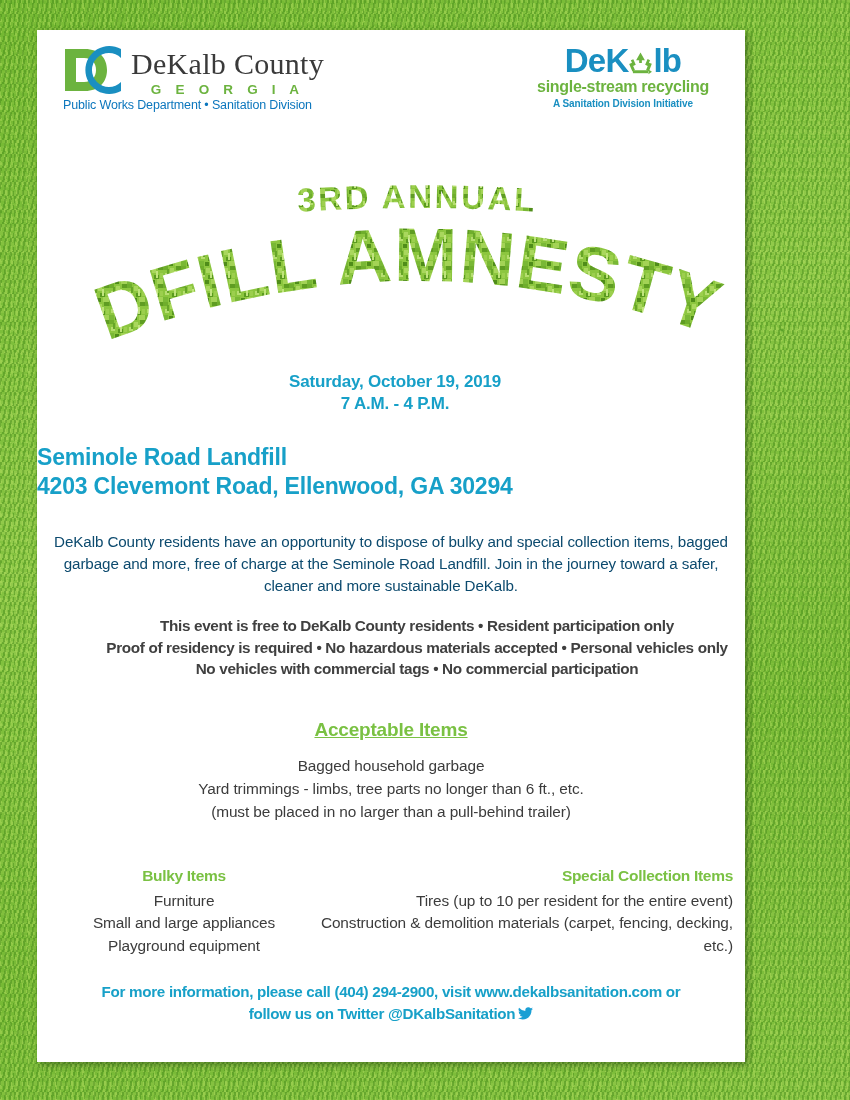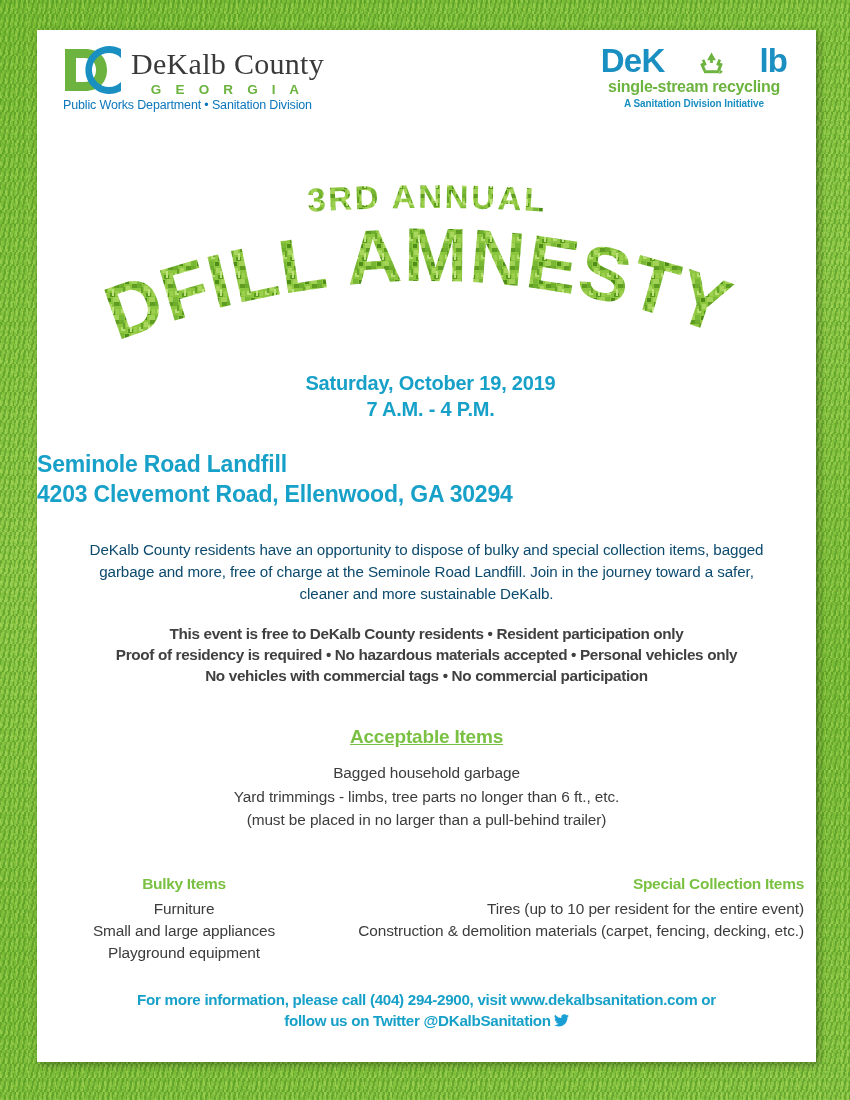--- a/index.html
+++ b/index.html
@@ -33,21 +33,21 @@
       repeating-linear-gradient(8deg,   rgba(100,176,40,0.30) 0px, rgba(100,176,40,0.30) 3px, rgba(0,0,0,0) 3px, rgba(0,0,0,0) 7px),
       linear-gradient(160deg, #79bb35 0%, #93cb4c 40%, #7ebd3a 70%, #8ec748 100%);
     background-size: auto, auto, auto, auto, auto, auto, auto, auto, auto, auto, auto,
                      14px 14px, 11px 11px, 17px 17px, 100% 100%;
   }
 
   
   #page {
     position: absolute;
     left: 37px; top: 30px;
-    width: 779px; height: 1032px;
+    width: 708px; height: 1032px;
     background: #ffffff;
     box-shadow: 3px 3px 7px rgba(0,0,0,0.30);
   }
 
   
   .header { position: relative; height: 102px; }
 
   .dc-logo { position: absolute; left: 26px; top: 16px; }
   .dc-mark {
     position: relative;
@@ -73,41 +73,41 @@
   .dc-dept {
     position: absolute; left: 0; top: 52px;
     font-size: 12.5px; font-weight: normal; color: #0b76bd;
     letter-spacing: -0.15px; white-space: nowrap;
   }
 
   .ss-logo { position: absolute; right: 22px; top: 14px; text-align: center; width: 200px; }
   .ss-wordmark {
     font-size: 33px; font-weight: bold; color: #1a8fc1;
     letter-spacing: -0.8px; line-height: 1; white-space: nowrap;
-    display: flex; align-items: center; justify-content: center; gap: 35px;
+    display: flex; align-items: center; justify-content: center;
   }
   .ss-wordmark .recyc { display: inline-block; width: 27px; height: 27px; margin: 0 -1px; position: relative; top: 2px; }
   .ss-sub {
     font-size: 16px; font-weight: bold; color: #6cb33f;
     letter-spacing: -0.3px; margin-top: 1px; white-space: nowrap;
   }
   .ss-tag {
     font-size: 10px; font-weight: bold; color: #1a8fc1;
     letter-spacing: -0.1px; margin-top: 2px; white-space: nowrap;
   }
 
   
   .title-block { position: relative; height: 225px; margin-top: 8px; }
   .title-block svg { display: block; margin: 0 auto; }
 
   
   .teal { color: #17a0c8; }
   .event-when {
     text-align: center; margin-top: 6px;
-    font-size: 20px; font-weight: bold; line-height: 1.28;
+    font-size: 17px; font-weight: bold; line-height: 1.28;
     letter-spacing: -0.2px;
     padding-left: 8px;
   }
   .event-where {
     margin-top: 28px;
     font-size: 23px; font-weight: bold; line-height: 1.28;
     letter-spacing: -0.2px;
   }
 
   

